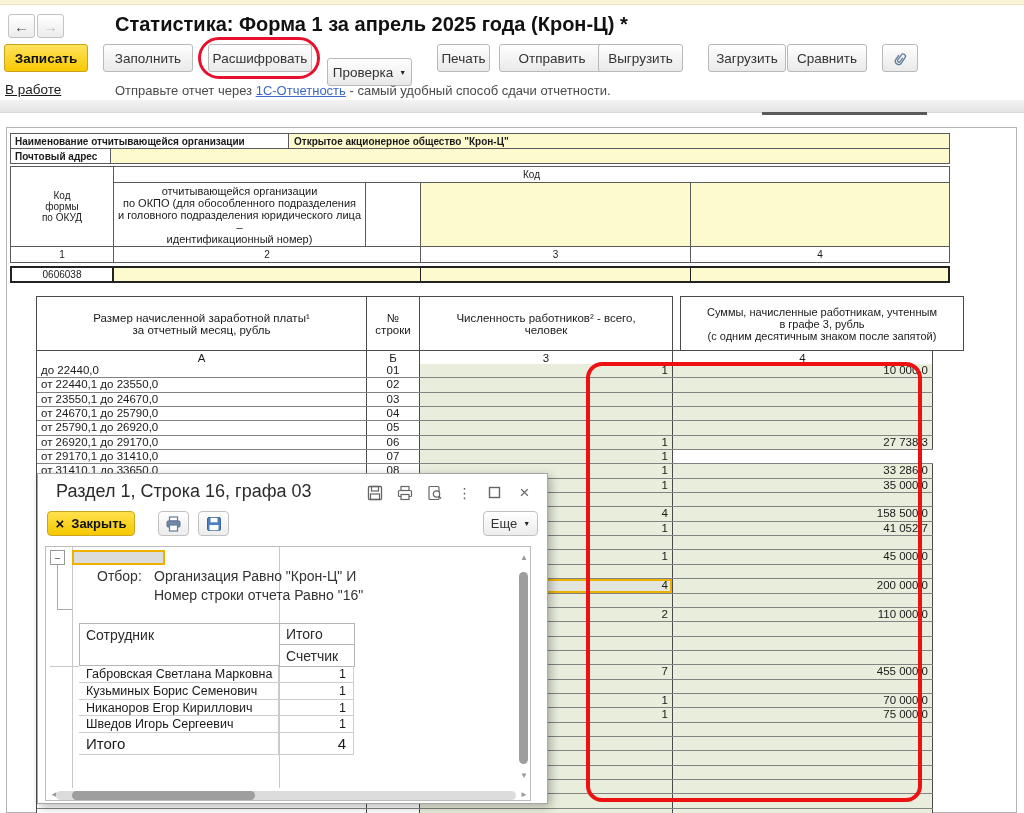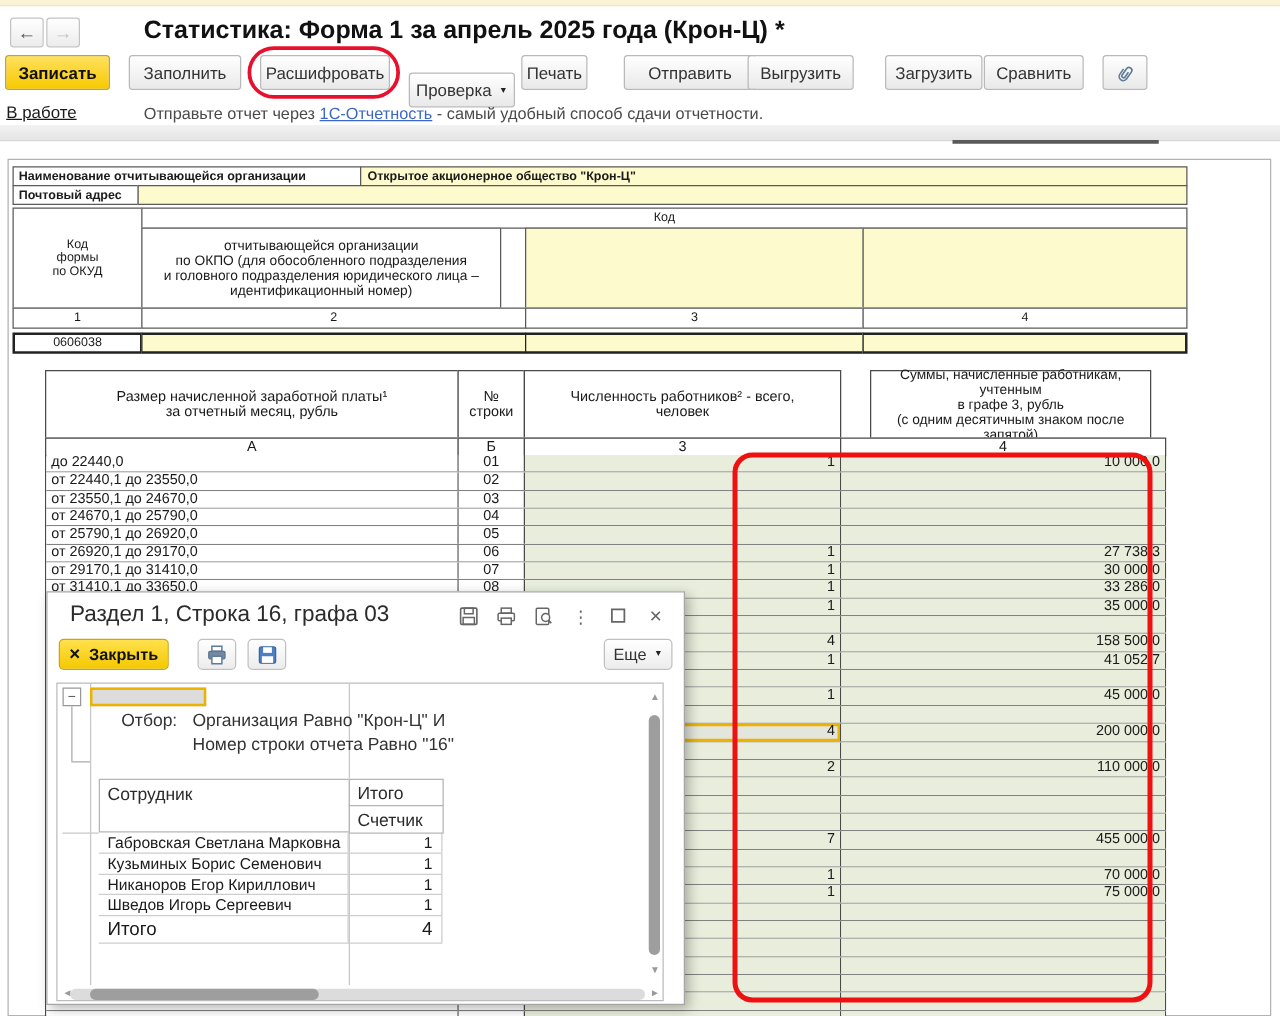--- a/index.html
+++ b/index.html
@@ -130,21 +130,21 @@
     <div class="tbtn" style="left:103px;width:90px;">
         <span>Заполнить</span>
       </div>
     <div class="tbtn" style="left:208px;width:104px;">
         <span>Расшифровать</span>
       </div>
     <div class="tbtn" style="left:327px;width:85px;margin-top:14px;">
         <span>Проверка</span>
         <span class="caret">▼</span>
       </div>
-    <div class="tbtn" style="left:417px;width:53px;">
+    <div class="tbtn" style="left:437px;width:53px;">
         <span>Печать</span>
       </div>
     <div class="tbtn" style="left:499px;width:106px;">
         <span>Отправить</span>
       </div>
     <div class="tbtn" style="left:598px;width:85px;">
         <span>Выгрузить</span>
       </div>
     <div class="tbtn" style="left:708px;width:78px;">
         <span>Загрузить</span>
@@ -172,42 +172,42 @@
 
   <div class="fcell bold" style="left:10px;top:133px;width:279px;height:16px;padding-left:4px;">Наименование отчитывающейся организации</div>
   <div class="fcell yellow bold" style="left:288px;top:133px;width:662px;height:16px;padding-left:5px;">Открытое акционерное общество "Крон-Ц"</div>
   <div class="fcell bold" style="left:10px;top:148px;width:101px;height:16px;padding-left:4px;">Почтовый адрес</div>
   <div class="fcell yellow" style="left:110px;top:148px;width:840px;height:16px;padding-left:5px;"></div>
 
   <div class="fcell center pre" style="left:10px;top:166px;width:104px;height:81px;">Код
 формы
 по ОКУД</div>
   <div class="fcell center" style="left:113px;top:166px;width:837px;height:17px;">Код</div>
-  <div class="fcell center pre" style="left:113px;top:182px;width:288px;height:65px;font-size:11px;">отчитывающейся организации
+  <div class="fcell center pre" style="left:113px;top:182px;width:253px;height:65px;font-size:11px;">отчитывающейся организации
 по ОКПО (для обособленного подразделения
 и головного подразделения юридического лица –
 идентификационный номер)</div>
   <div class="fcell yellow" style="left:420px;top:182px;width:271px;height:65px;"></div>
   <div class="fcell yellow" style="left:690px;top:182px;width:260px;height:65px;"></div>
   <div class="fcell center" style="left:10px;top:246px;width:104px;height:17px;">1</div>
   <div class="fcell center" style="left:113px;top:246px;width:308px;height:17px;">2</div>
   <div class="fcell center" style="left:420px;top:246px;width:271px;height:17px;">3</div>
   <div class="fcell center" style="left:690px;top:246px;width:260px;height:17px;">4</div>
   <div class="fcell center" style="left:10px;top:266px;width:104px;height:17px;border:2px solid #222;">0606038</div>
   <div class="fcell yellow" style="left:113px;top:266px;width:308px;height:17px;border-width:2px 1px 2px 1px;border-color:#222;"></div>
   <div class="fcell yellow" style="left:420px;top:266px;width:271px;height:17px;border-width:2px 1px 2px 1px;border-color:#222;"></div>
   <div class="fcell yellow" style="left:690px;top:266px;width:260px;height:17px;border-width:2px 2px 2px 1px;border-color:#222;"></div>
 
   <div class="shcell pre" style="left:36px;top:296px;width:331px;height:55px;">Размер начисленной заработной платы¹
 за отчетный месяц, рубль</div>
   <div class="shcell pre" style="left:366px;top:296px;width:54px;height:55px;">№
 строки</div>
   <div class="shcell pre" style="left:419px;top:296px;width:254px;height:55px;">Численность работников² - всего,
 человек</div>
-  <div class="shcell pre" style="left:696px;top:296px;width:225px;height:55px;font-size:11px;">Суммы, начисленные работникам, учтенным
+  <div class="shcell pre" style="left:680px;top:296px;width:284px;height:55px;font-size:11px;">Суммы, начисленные работникам, учтенным
 в графе 3, рубль
 (с одним десятичным знаком после запятой)</div>
   <div class="shcell" style="left:36px;top:350px;width:331px;height:15px;">А</div>
   <div class="shcell" style="left:366px;top:350px;width:54px;height:15px;">Б</div>
   <div class="shcell" style="left:419px;top:350px;width:254px;height:15px;">3</div>
   <div class="shcell" style="left:672px;top:350px;width:261px;height:15px;">4</div>
 
   <div class="abs statrows">
       <div class="srow">
         <div class="slabel">до 22440,0</div>
@@ -242,21 +242,20 @@
       <div class="srow">
         <div class="slabel">от 26920,1 до 29170,0</div>
         <div class="snum">06</div>
         <div class="scount sgreen">1</div>
         <div class="ssum sgreen">27 738,3</div>
       </div>
       <div class="srow">
         <div class="slabel">от 29170,1 до 31410,0</div>
         <div class="snum">07</div>
         <div class="scount sgreen">1</div>
-        <div class="ssum sgreen">30 000,0</div>
       </div>
       <div class="srow">
         <div class="slabel">от 31410,1 до 33650,0</div>
         <div class="snum">08</div>
         <div class="scount sgreen">1</div>
         <div class="ssum sgreen">33 286,0</div>
       </div>
       <div class="srow">
         <div class="slabel"></div>
         <div class="snum"></div>

